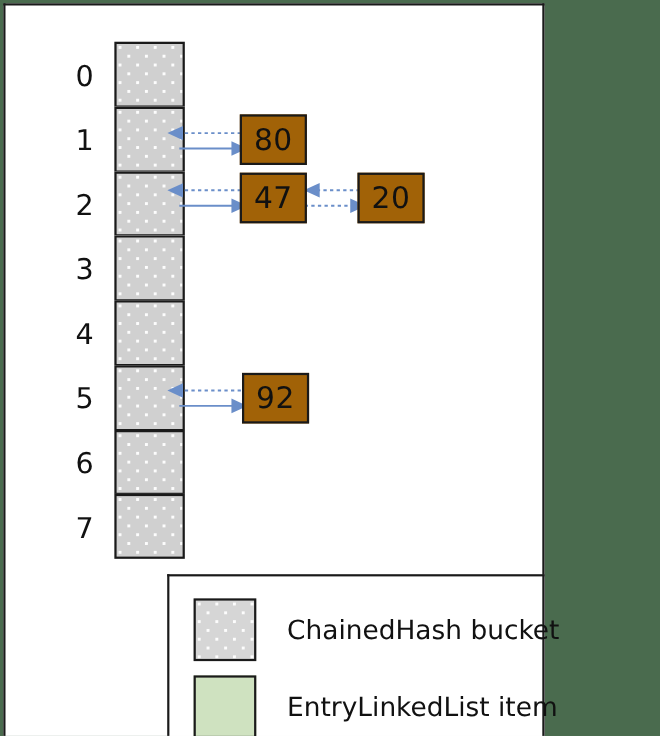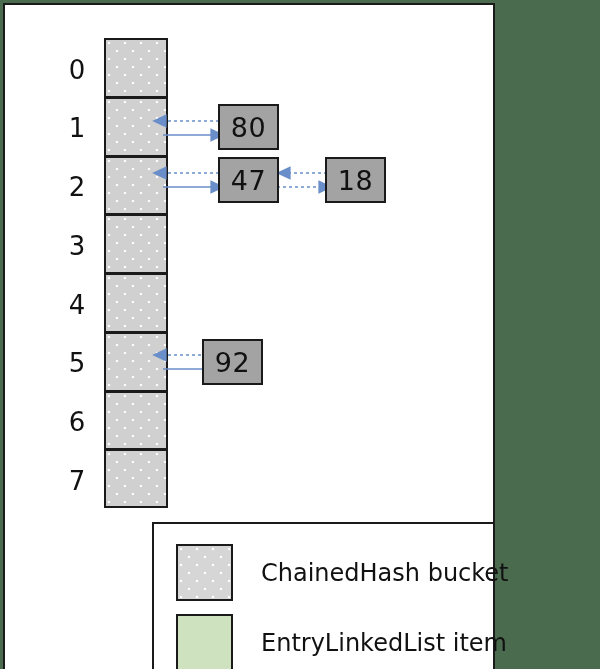--- a/index.html
+++ b/index.html
@@ -72,21 +72,21 @@
     font-size: 26px;
     color: #111111;
     line-height: 1;
   }
 
   
   .entry-box {
     position: absolute;
     box-sizing: border-box;
     border: 2px solid #1a1a1a;
-    background: #a3a3a3;
+    background: #a16207;
     font-size: 27px;
     color: #111111;
     display: flex;
     align-items: center;
     justify-content: center;
     letter-spacing: 0.5px;
   }
 
   
   #legend {
@@ -175,22 +175,22 @@
       <line x1="333" y1="173" x2="277" y2="173" stroke-dasharray="3 3"></line>
       <line x1="277" y1="187" x2="332" y2="187" stroke-dasharray="3 3"></line>
 
       <line x1="225" y1="355" x2="153" y2="355" stroke-dasharray="3 3"></line>
       <line x1="163" y1="369" x2="224" y2="369"></line>
     </g>
   </svg>
 
   <div class="entry-box" style="left:218px; top:104px; width:61px; height:46px;">80</div>
   <div class="entry-box" style="left:218px; top:157px; width:61px; height:46px;text-align:right;">47</div>
-  <div class="entry-box" style="left:325px; top:157px; width:61px; height:46px;">18</div>
-  <div class="entry-box" style="left:202px; top:339px; width:61px; height:46px;">92</div>
+  <div class="entry-box" style="left:325px; top:157px; width:61px; height:46px;">20</div>
+  <div class="entry-box" style="left:220px; top:339px; width:61px; height:46px;">92</div>
 
   <div id="legend">
     <div class="legend-row r0">
       <div class="swatch bucket"></div>
       <div class="legend-label">ChainedHash bucket</div>
     </div>
     <div class="legend-row r1">
       <div class="swatch entry"></div>
       <div class="legend-label">EntryLinkedList item</div>
     </div>

